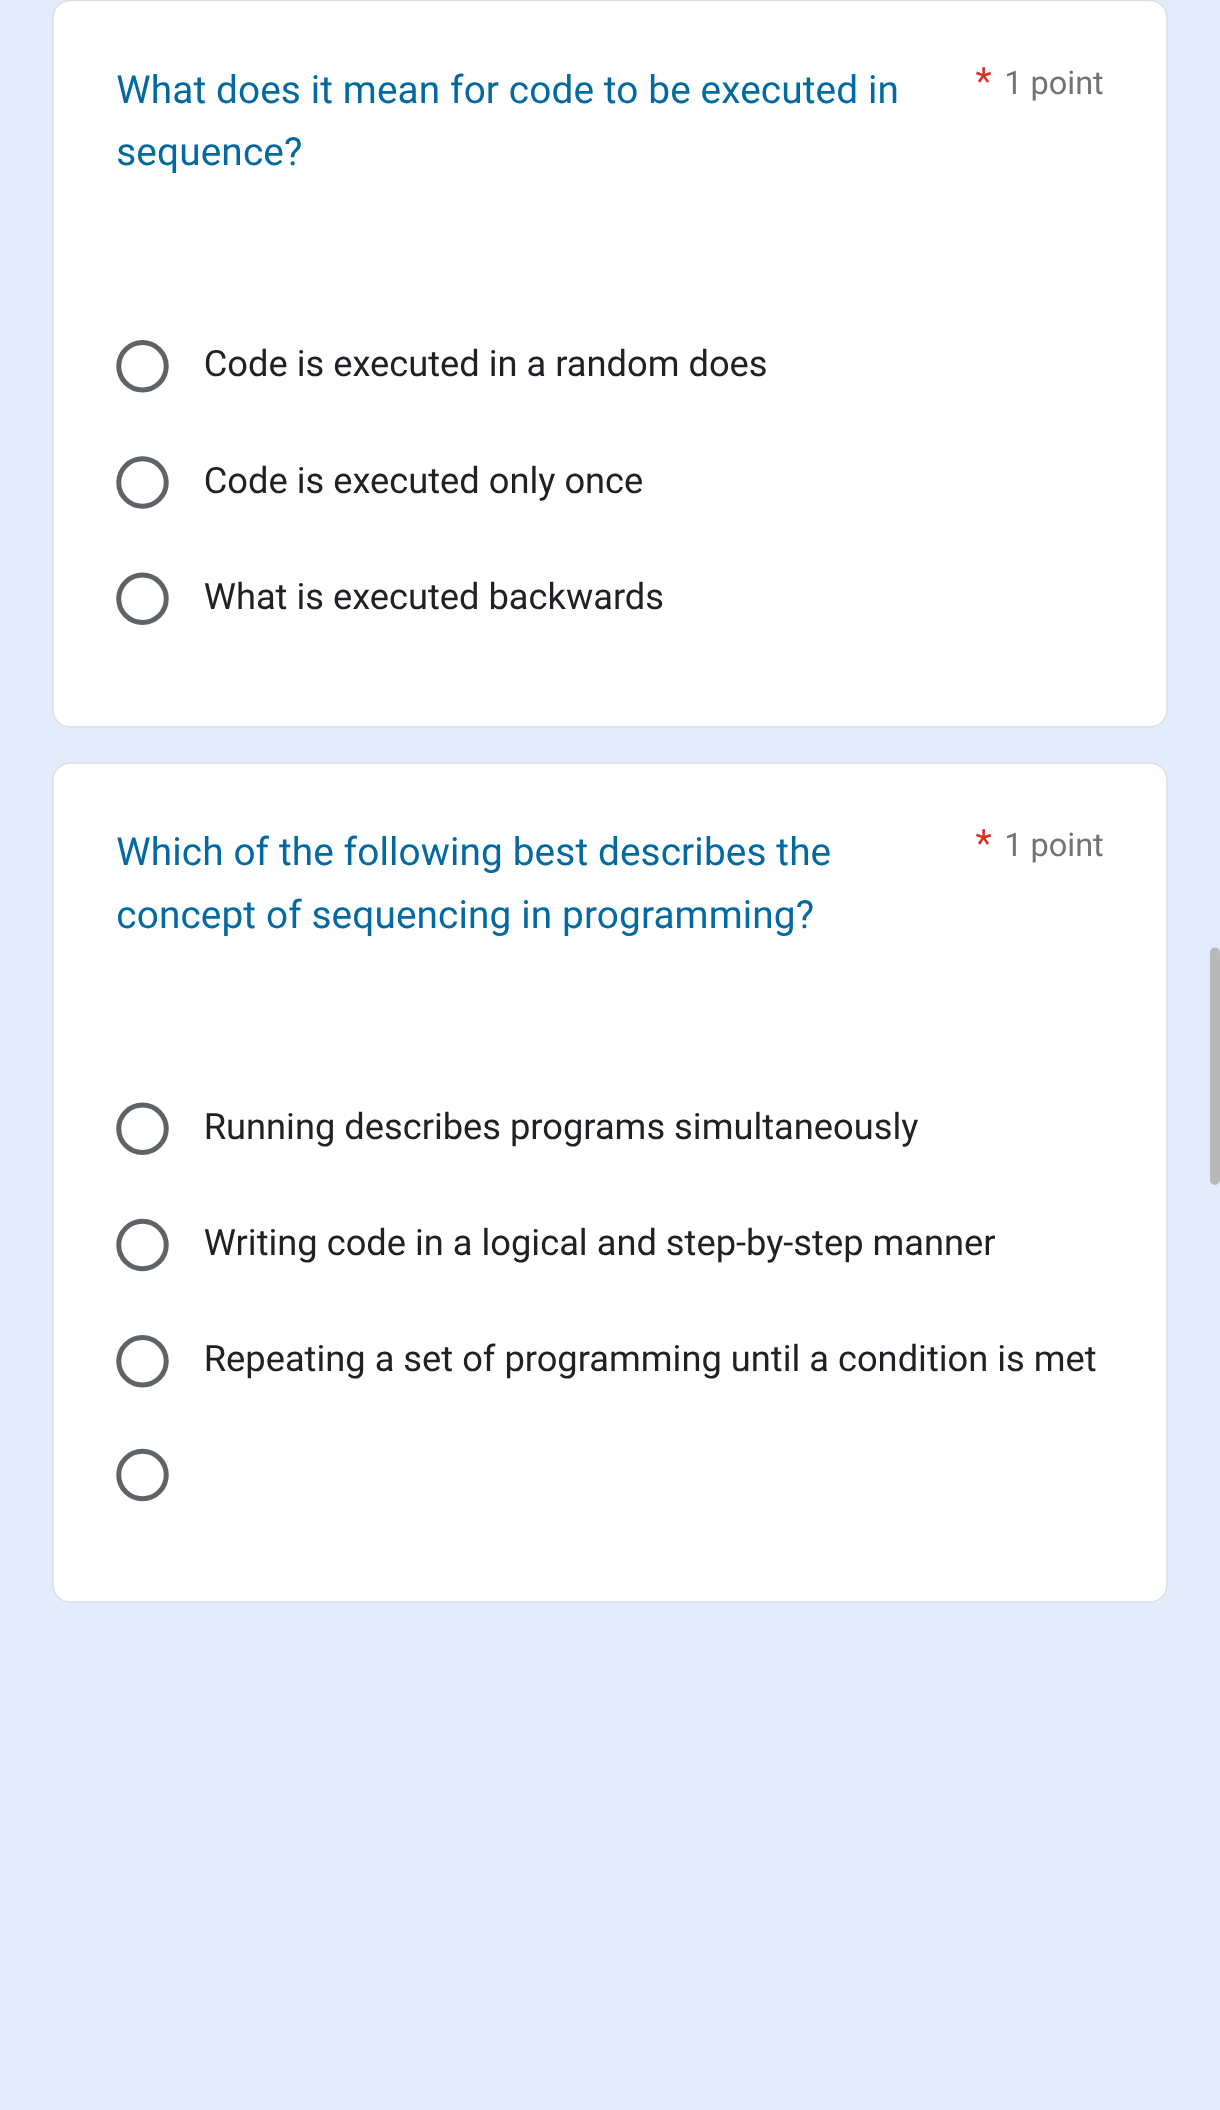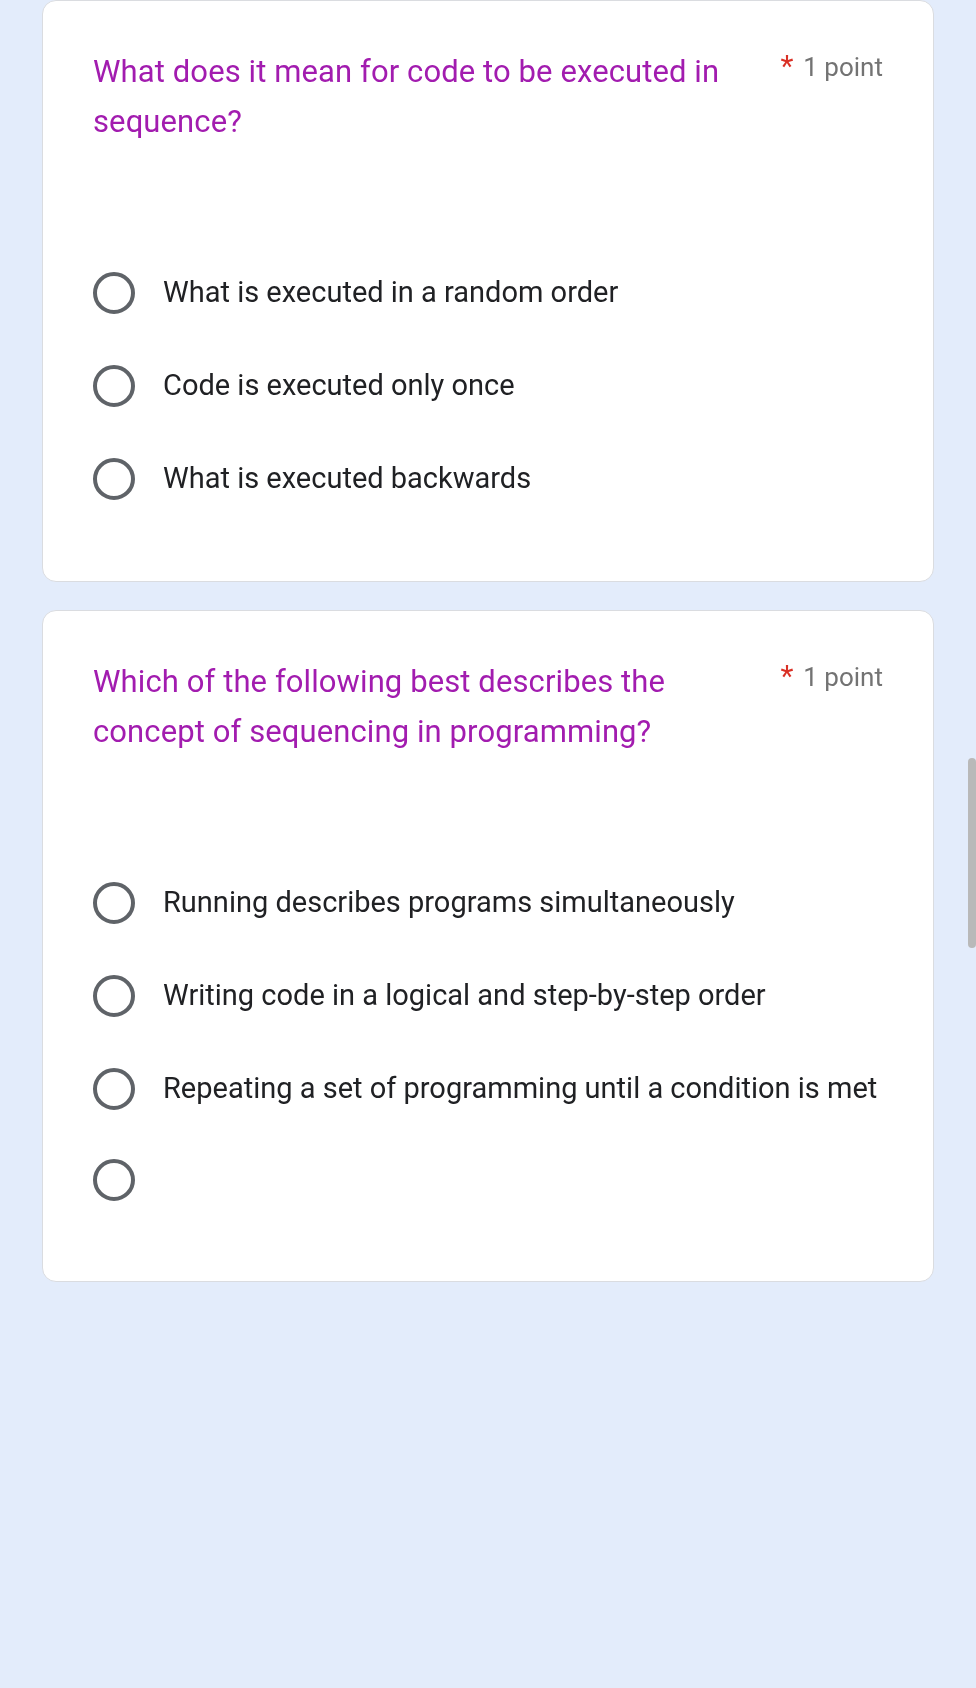--- a/index.html
+++ b/index.html
@@ -20,21 +20,21 @@
   }
   .card-header {
     display: flex;
     align-items: flex-start;
     gap: 14px;
   }
   .question-text {
     font-size: 31px;
     line-height: 1.6;
     letter-spacing: 0.1px;
-    color: #a21caf;
+    color: #0369a1;
     flex: 1;
   }
   .meta {
     display: flex;
     align-items: baseline;
     gap: 10px;
     white-space: nowrap;
     padding-top: 4px;
   }
   .required {
@@ -84,21 +84,21 @@
   <div class="card-header">
     <div class="question-text">What does it mean for code to be executed in sequence?</div>
     <div class="meta">
       <span class="required">*</span>
       <span class="points">1 point</span>
     </div>
   </div>
   <div class="options">
     <div class="option">
       <div class="radio"></div>
-      <div class="option-label">What is executed in a random order</div>
+      <div class="option-label">Code is executed in a random does</div>
     </div>
     <div class="option">
       <div class="radio"></div>
       <div class="option-label">Code is executed only once</div>
     </div>
     <div class="option">
       <div class="radio"></div>
       <div class="option-label">What is executed backwards</div>
     </div>
   </div>
@@ -112,21 +112,21 @@
       <span class="points">1 point</span>
     </div>
   </div>
   <div class="options">
     <div class="option">
       <div class="radio"></div>
       <div class="option-label">Running describes programs simultaneously</div>
     </div>
     <div class="option">
       <div class="radio"></div>
-      <div class="option-label">Writing code in a logical and step-by-step order</div>
+      <div class="option-label">Writing code in a logical and step-by-step manner</div>
     </div>
     <div class="option">
       <div class="radio"></div>
       <div class="option-label">Repeating a set of programming until a condition is met</div>
     </div>
     <div class="option">
       <div class="radio"></div>
     </div>
   </div>
 </div>

